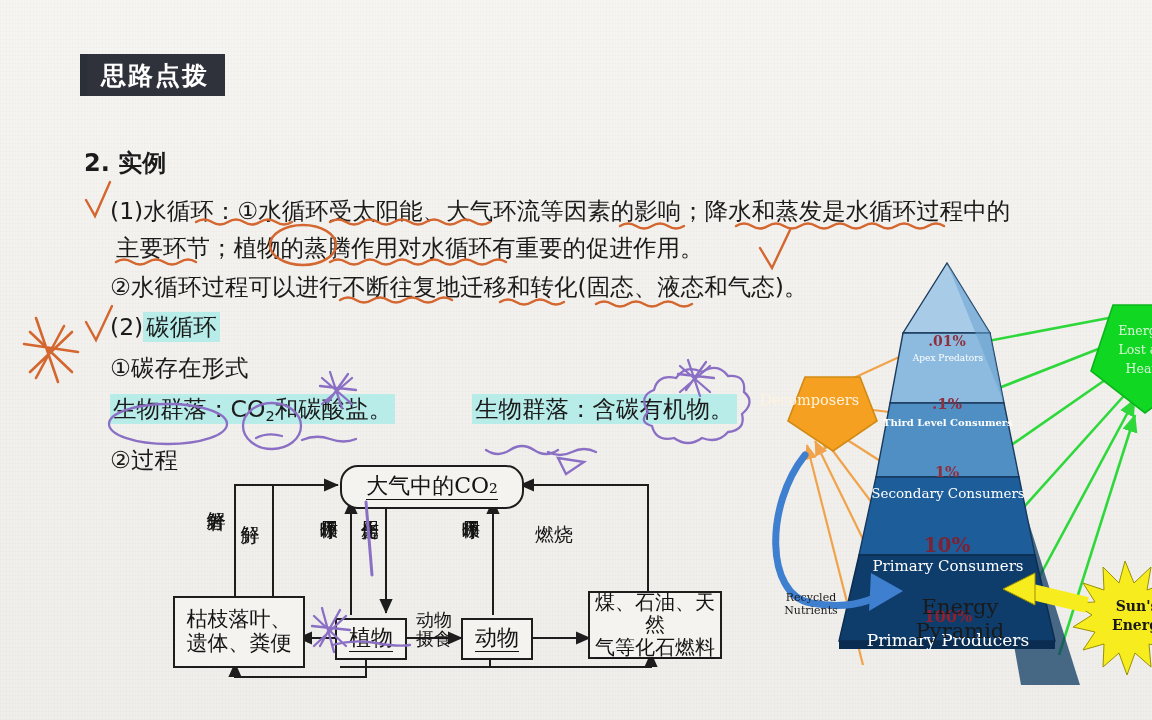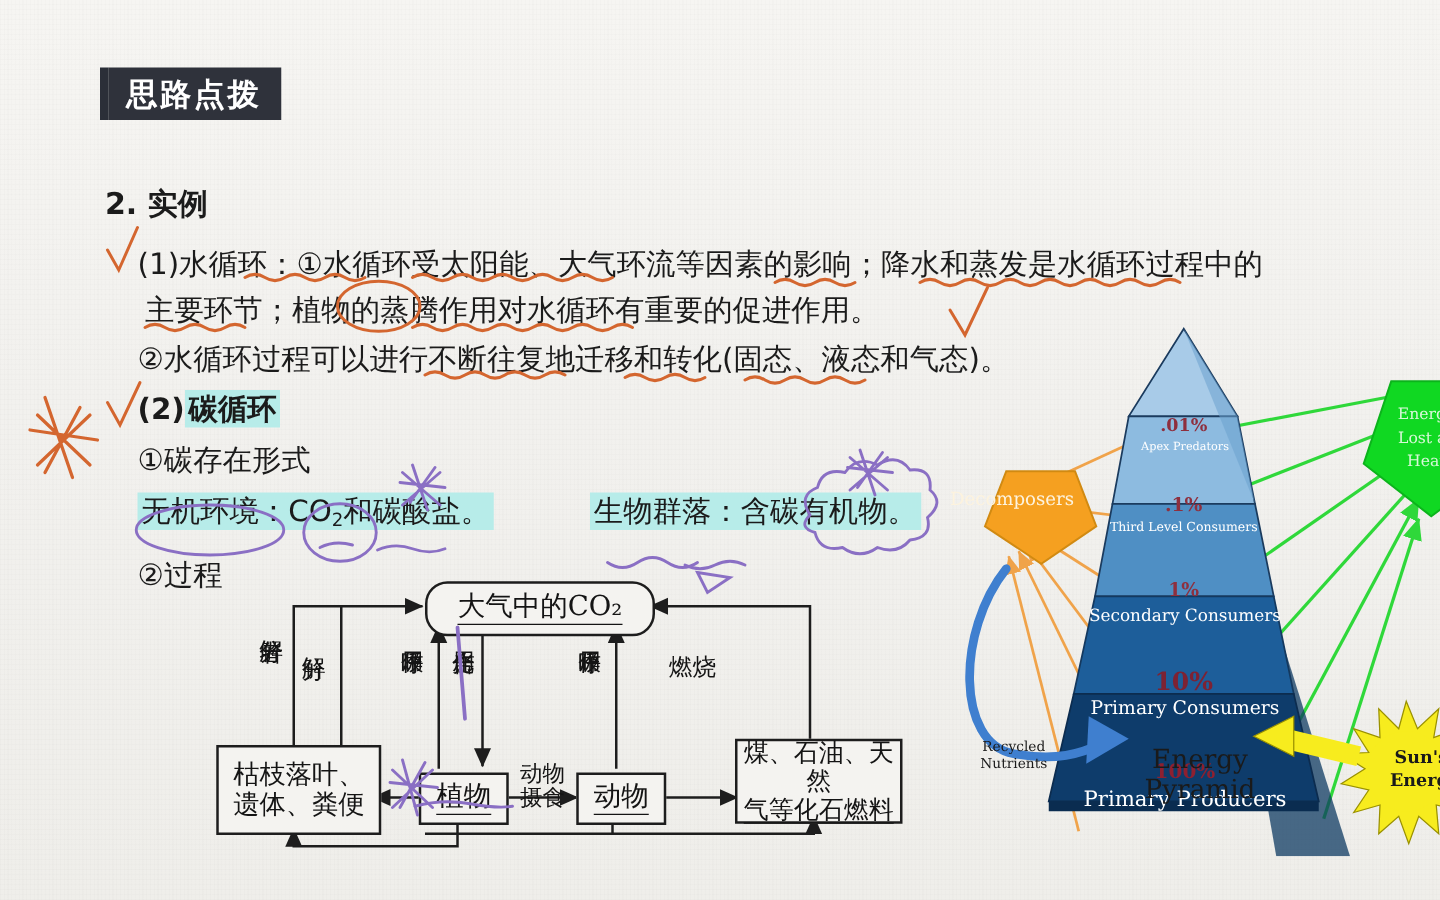--- a/index.html
+++ b/index.html
@@ -28,21 +28,21 @@
     font-family:"DejaVu Sans","Liberation Sans",sans-serif;
   }
 
   
   .txt{position:absolute;color:#1b1b1b;font-size:23.5px;line-height:1.30;
        font-family:"DejaVu Sans","Liberation Sans",sans-serif;white-space:nowrap;}
   #t-heading{left:84px;top:148px;font-size:24px;font-weight:bold;}
   #t-l1{left:110px;top:196px;}
   #t-l2{left:116px;top:233px;}
   #t-l3{left:110px;top:272px;}
-  #t-l4{left:110px;top:312px;font-weight:bold;}
+  #t-l4{left:110px;top:312px;}
   #t-l5{left:110px;top:353px;}
   #t-l6{left:110px;top:394px;}
   #t-l7{left:110px;top:445px;}
   .hl{background:#b7ece9;padding:1px 3px;}
   #t-right-hl{position:absolute;left:472px;top:394px;}
   sub{font-size:0.62em;vertical-align:-0.25em;}
 
   
   #ann{position:absolute;left:0;top:0;width:1152px;height:720px;pointer-events:none;}
 
@@ -103,21 +103,21 @@
 <div class="txt" id="t-l2">主要环节；植物的蒸腾作用对水循环有重要的促进作用。</div>
 <div class="txt" id="t-l3">②水循环过程可以进行不断往复地迁移和转化(固态、液态和气态)。</div>
 
 <div class="txt" id="t-l4">
   <span>(2)</span><span class="hl">碳循环</span>
 </div>
 
 <div class="txt" id="t-l5">①碳存在形式</div>
 
 <div class="txt" id="t-l6">
-  <span class="hl"><span>无机环境：CO</span><sub>2</sub><span>和碳酸盐。</span></span>
+  <span class="hl"><span>生物群落：CO</span><sub>2</sub><span>和碳酸盐。</span></span>
 </div>
 
 <div class="txt" id="t-right-hl">
   <span class="hl">生物群落：含碳有机物。</span>
 </div>
 
 <div class="txt" id="t-l7">②过程</div>
 
 <div id="cycle">
   <svg width="540" height="235" viewBox="0 0 540 235">
@@ -245,21 +245,21 @@
     <polygon points="300,318 268,334 300,350" fill="#f7ec1e" stroke="#9a9100" stroke-width="1"></polygon>
 
     <path d="M70,200 C30,250 30,340 76,348 C110,354 130,348 146,340" stroke="#3f7fcf" stroke-width="7" fill="none" stroke-linecap="round"></path>
     <polygon points="136,318 168,336 134,356" fill="#3f7fcf"></polygon>
   </svg>
 
   <div class="ptxt ppct" style="left:176px;top:78px;width:72px;font-size:14px;">.01%</div>
   <div class="ptxt" style="left:168px;top:98px;width:90px;font-size:9px;">Apex Predators</div>
 
   <div class="ptxt ppct" style="left:176px;top:140px;width:72px;font-size:15px;">.1%</div>
-  <div class="ptxt" style="left:148px;top:162px;width:128px;font-size:10px;">Third Level Consumers</div>
+  <div class="ptxt" style="left:148px;top:162px;width:128px;font-size:10px;font-weight:bold;">Third Level Consumers</div>
 
   <div class="ptxt ppct" style="left:176px;top:208px;width:72px;font-size:15px;">1%</div>
   <div class="ptxt" style="left:134px;top:230px;width:158px;font-size:13.5px;">Secondary Consumers</div>
 
   <div class="ptxt ppct" style="left:176px;top:278px;width:72px;font-size:20px;color:#7d2233;">10%</div>
   <div class="ptxt" style="left:128px;top:302px;width:170px;font-size:15px;">Primary Consumers</div>
 
   <div class="ptxt ppct" style="left:172px;top:352px;width:82px;font-size:16px;color:#8e2030;">100%</div>
   <div class="ptxt" style="left:116px;top:375px;width:194px;font-size:17px;">Primary Producers</div>
 </div>

